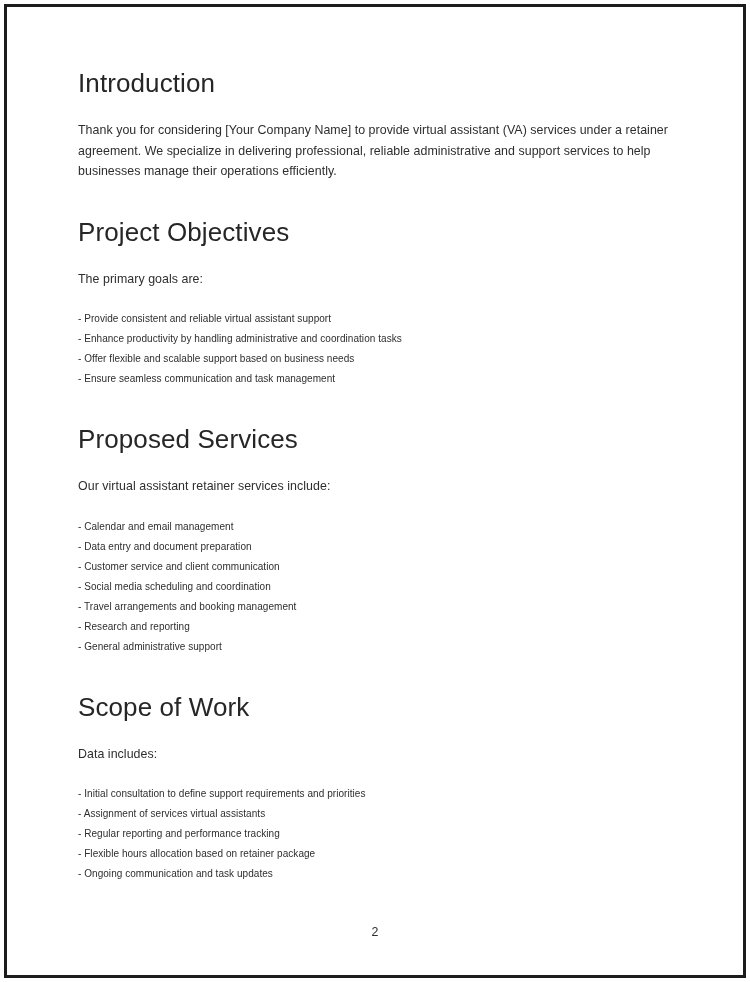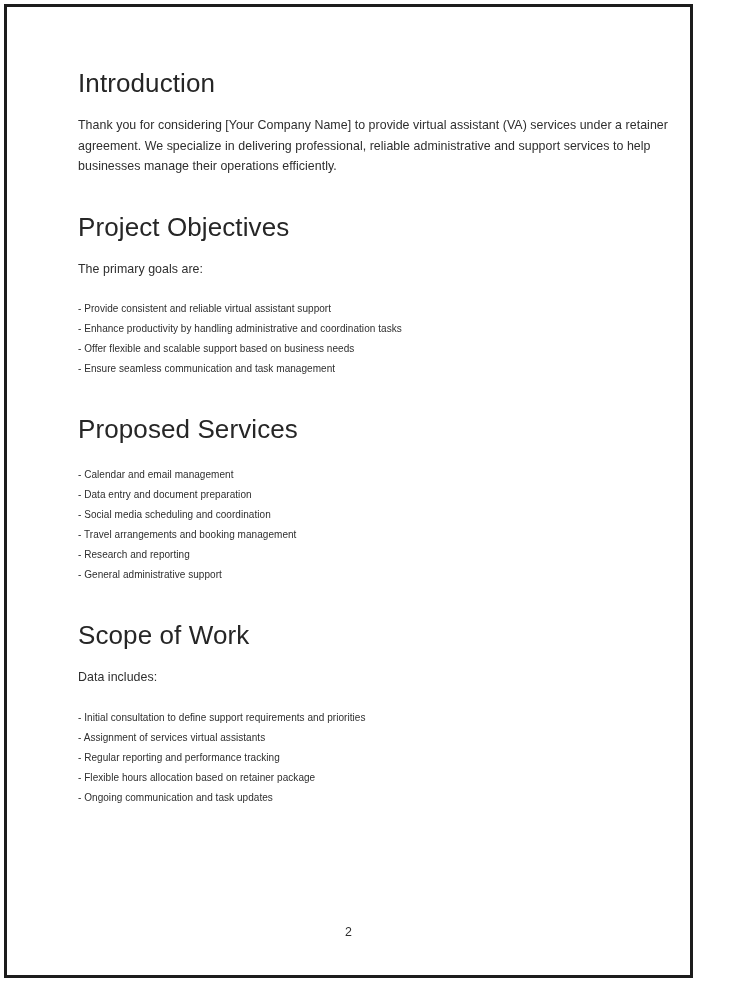--- a/index.html
+++ b/index.html
@@ -11,21 +11,21 @@
     width: 750px;
     height: 982px;
     font-family: "Liberation Sans", sans-serif;
     -webkit-font-smoothing: antialiased;
   }
 
   .page-frame {
     position: absolute;
     left: 4px;
     top: 4px;
-    width: 689px;
+    width: 742px;
     height: 974px;
     box-sizing: border-box;
     border: 3px solid #1c1c1c;
     background: #ffffff;
     overflow: hidden;
   }
 
   .page-body {
     position: absolute;
     left: 71px;
@@ -42,21 +42,21 @@
     margin: 0;
     padding: 0;
     line-height: 32px;
   }
 
   .section + .section {
     margin-top: 34px;
   }
 
   .section-intro {
-    margin-top: 16px;
+    margin-top: 21px;
   }
 
   p.para {
     font-size: 12.4px;
     font-weight: 400;
     color: #2e2e2e;
     line-height: 20.5px;
     margin: 0;
     padding: 0;
     letter-spacing: 0.05px;
@@ -109,23 +109,27 @@
         </div>
         <ul class="bullet-list">
           <li>- Provide consistent and reliable virtual assistant support</li>
           <li>- Enhance productivity by handling administrative and coordination tasks</li>
           <li>- Offer flexible and scalable support based on business needs</li>
           <li>- Ensure seamless communication and task management</li>
         </ul>
       </div>
       <div class="section">
         <h1 class="section-heading">Proposed Services</h1>
+        <div class="section-intro">
+          <p class="para">Our virtual assistant retainer services include:</p>
+        </div>
         <ul class="bullet-list">
           <li>- Calendar and email management</li>
           <li>- Data entry and document preparation</li>
+          <li>- Customer service and client communication</li>
           <li>- Social media scheduling and coordination</li>
           <li>- Travel arrangements and booking management</li>
           <li>- Research and reporting</li>
           <li>- General administrative support</li>
         </ul>
       </div>
       <div class="section">
         <h1 class="section-heading">Scope of Work</h1>
         <div class="section-intro">
           <p class="para">Data includes:</p>

